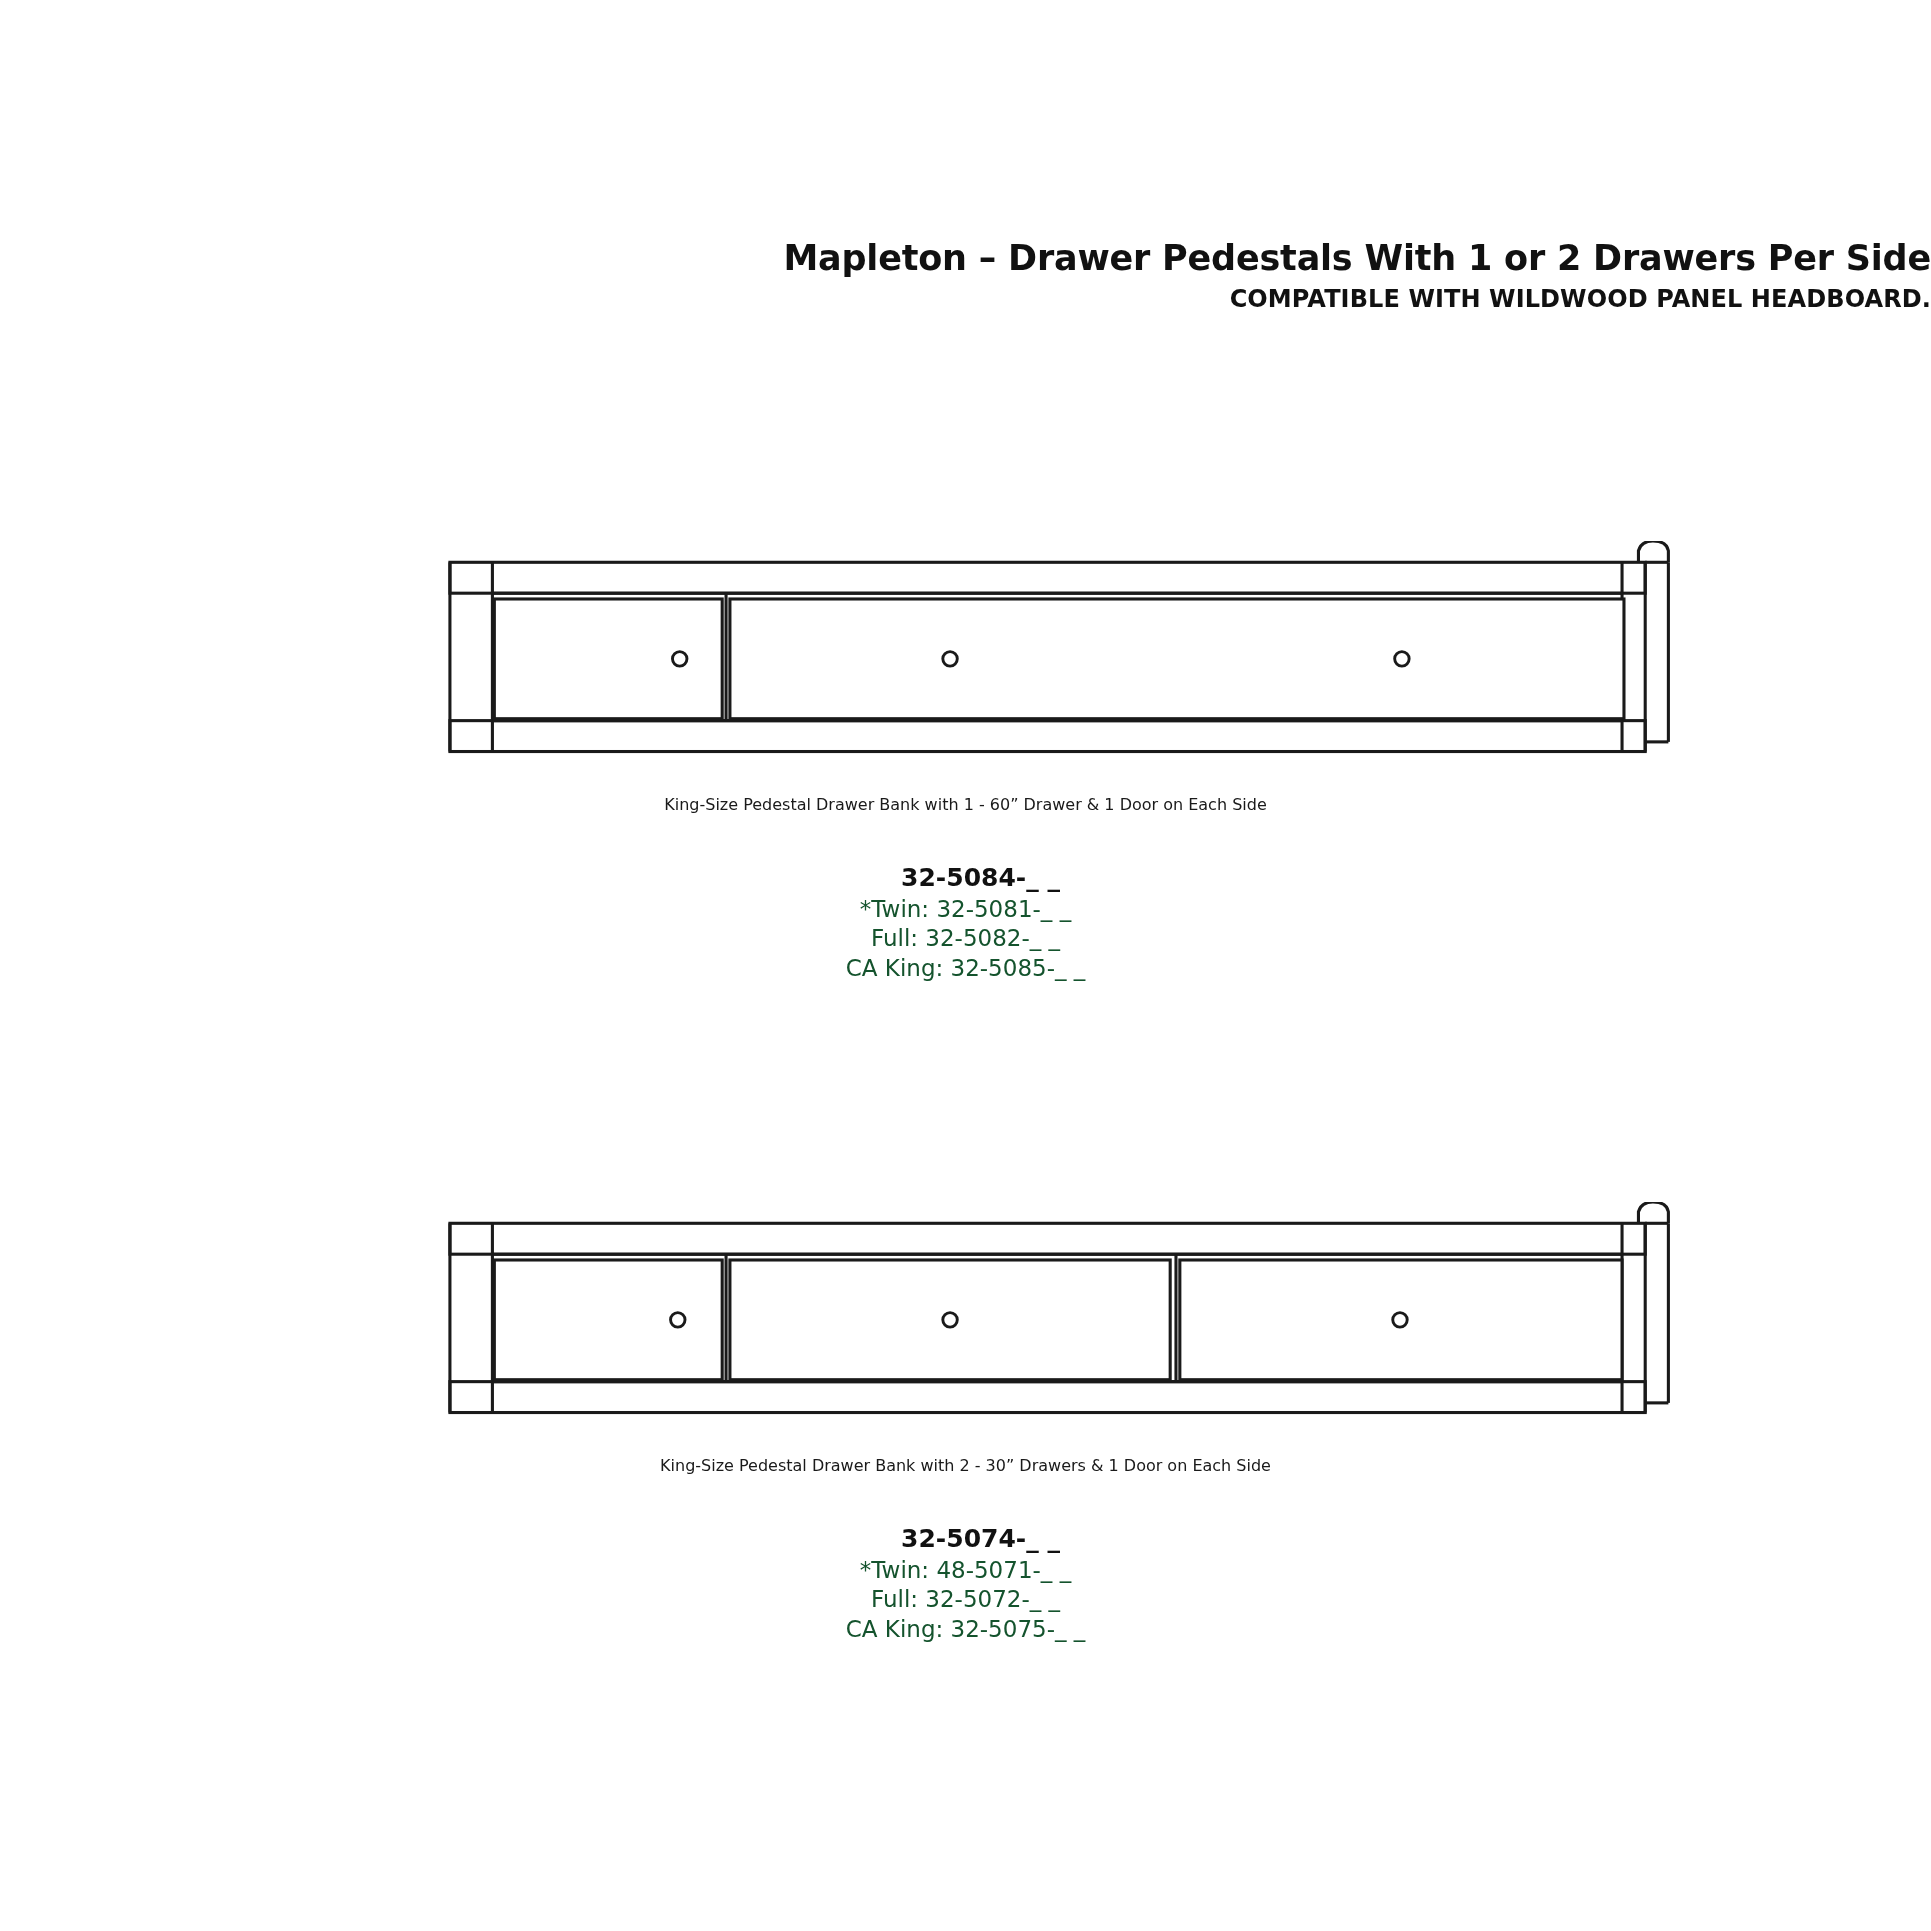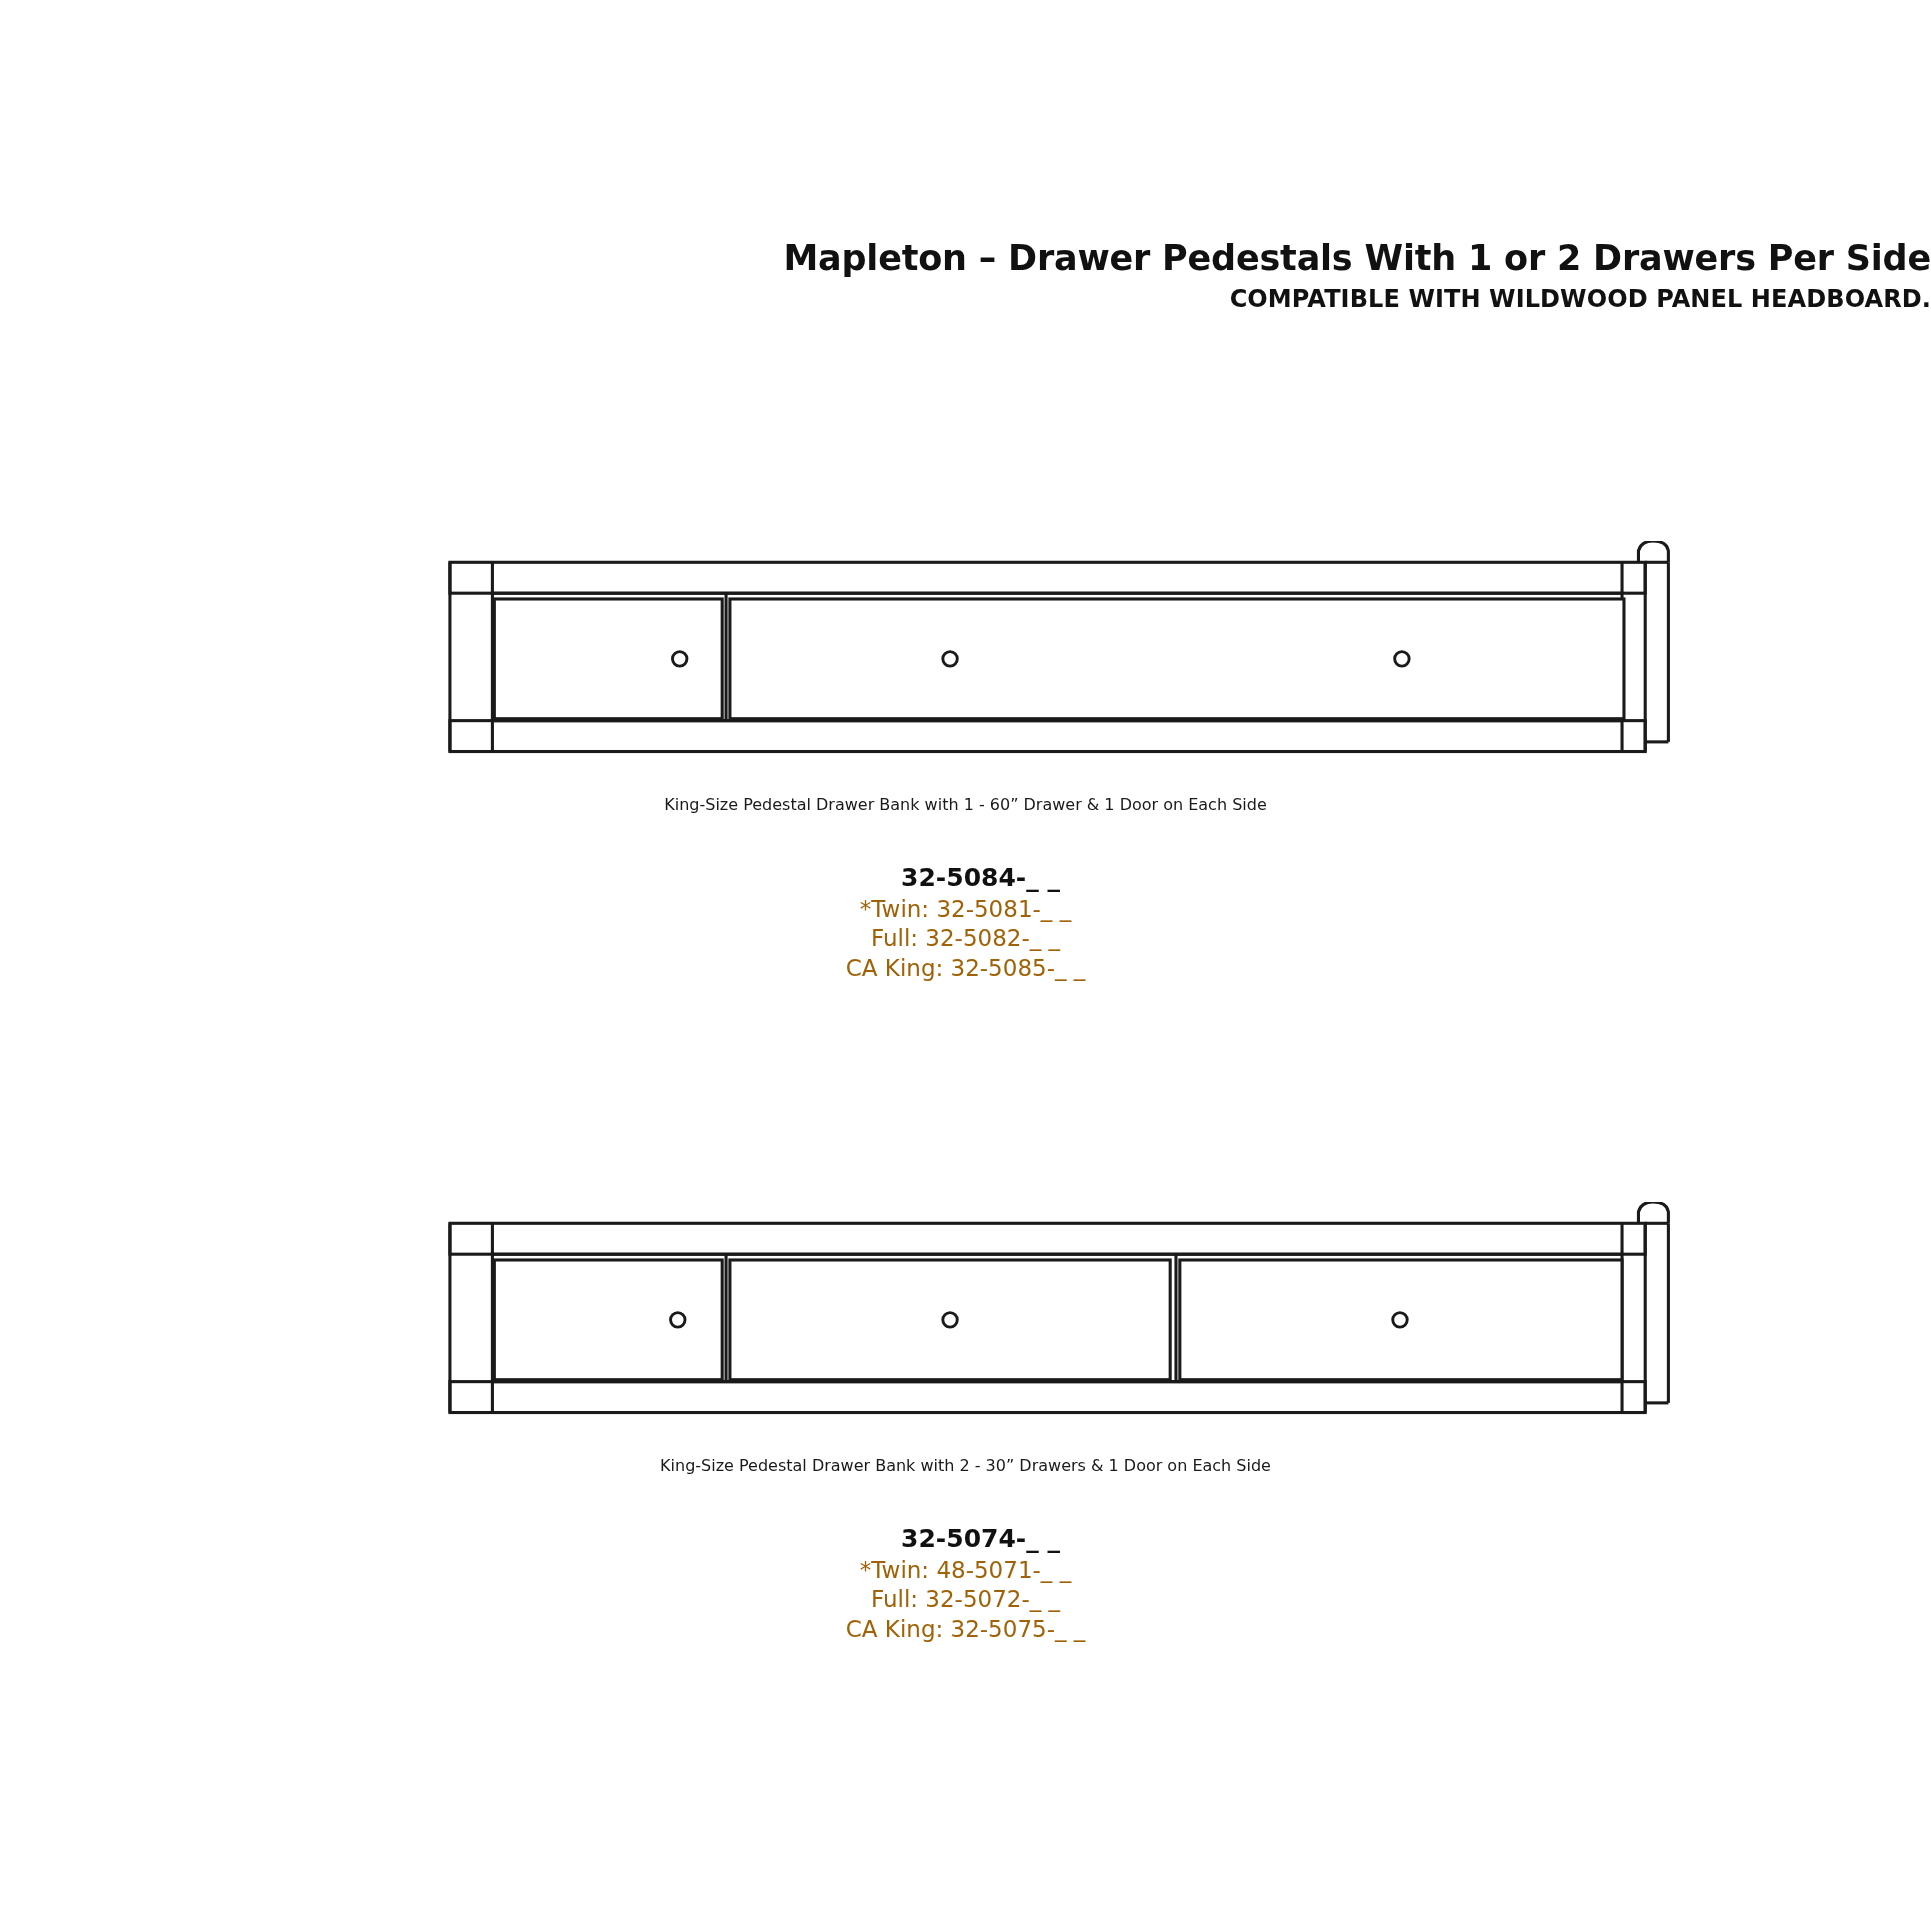--- a/index.html
+++ b/index.html
@@ -76,21 +76,21 @@
     line-height: 1.3;
   }
   .code-main {
     font-size: 25px;
     font-weight: bold;
     color: #111111;
     margin-left: 30px;
   }
   .code-line {
     font-size: 23px;
-    color: #a16207;
+    color: #14532d;
   }
 
   svg { display: block; }
 </style>
 </head>
 <body>
 
 <div class="page">
 
   <div class="header">

